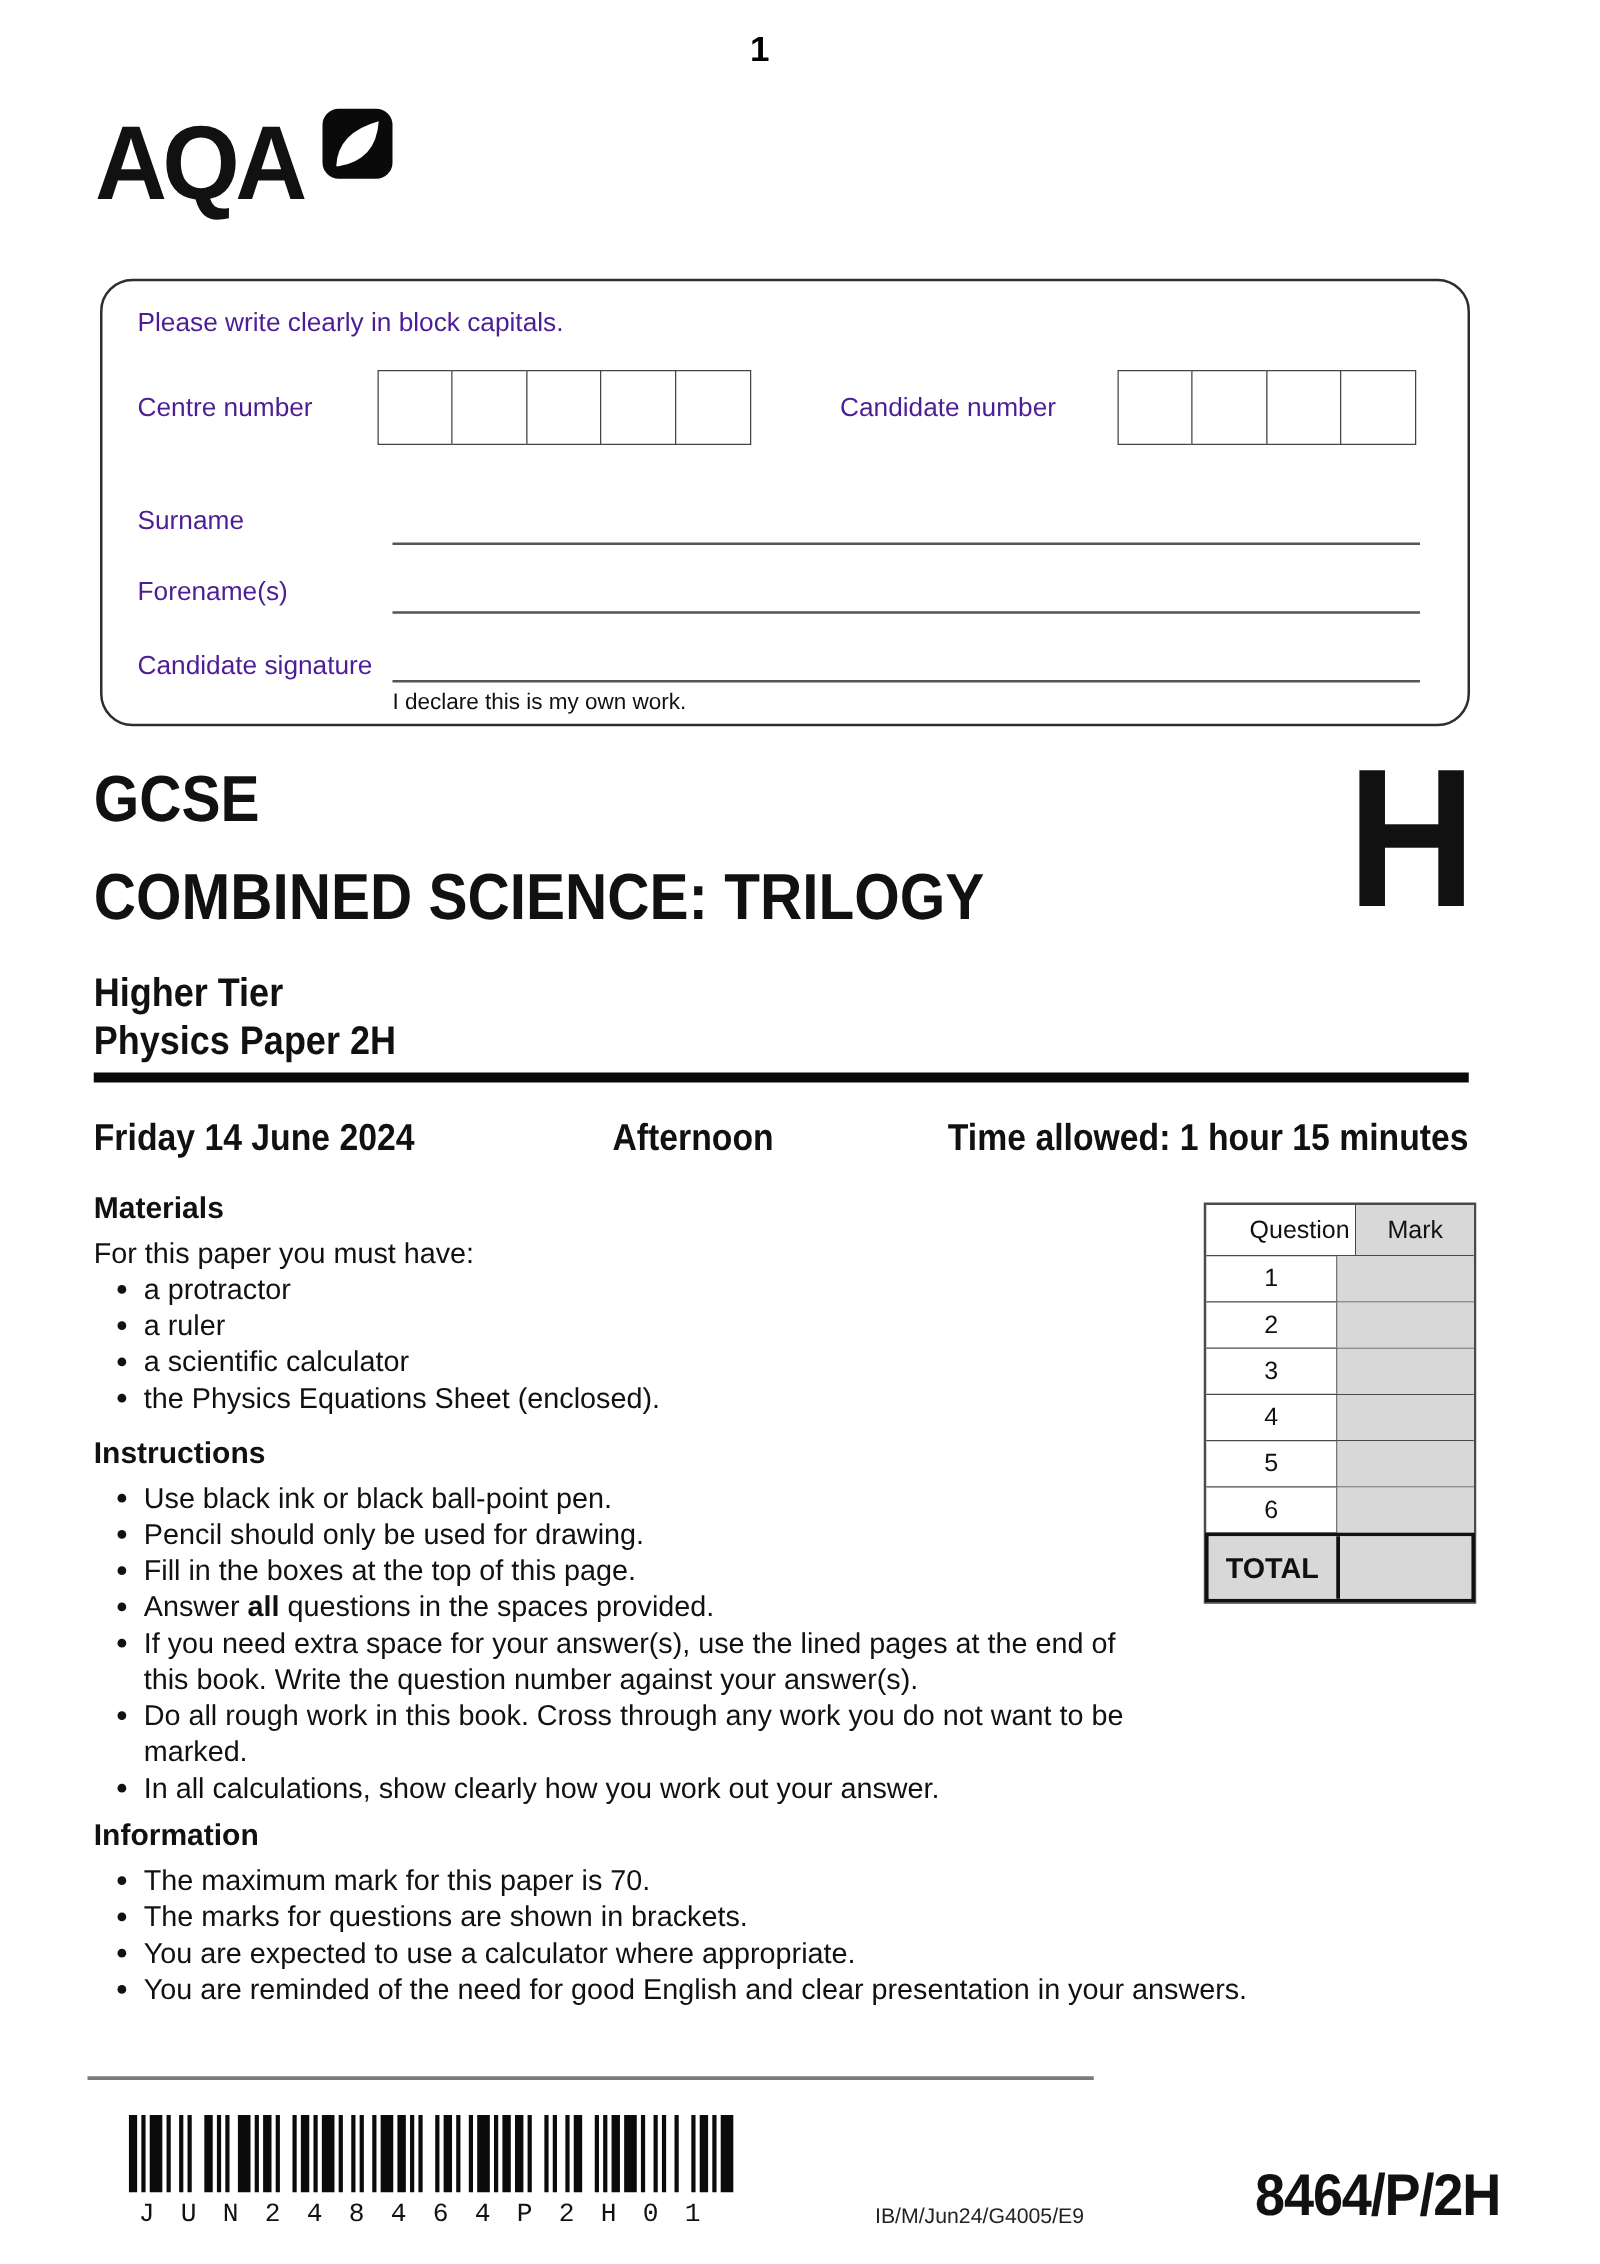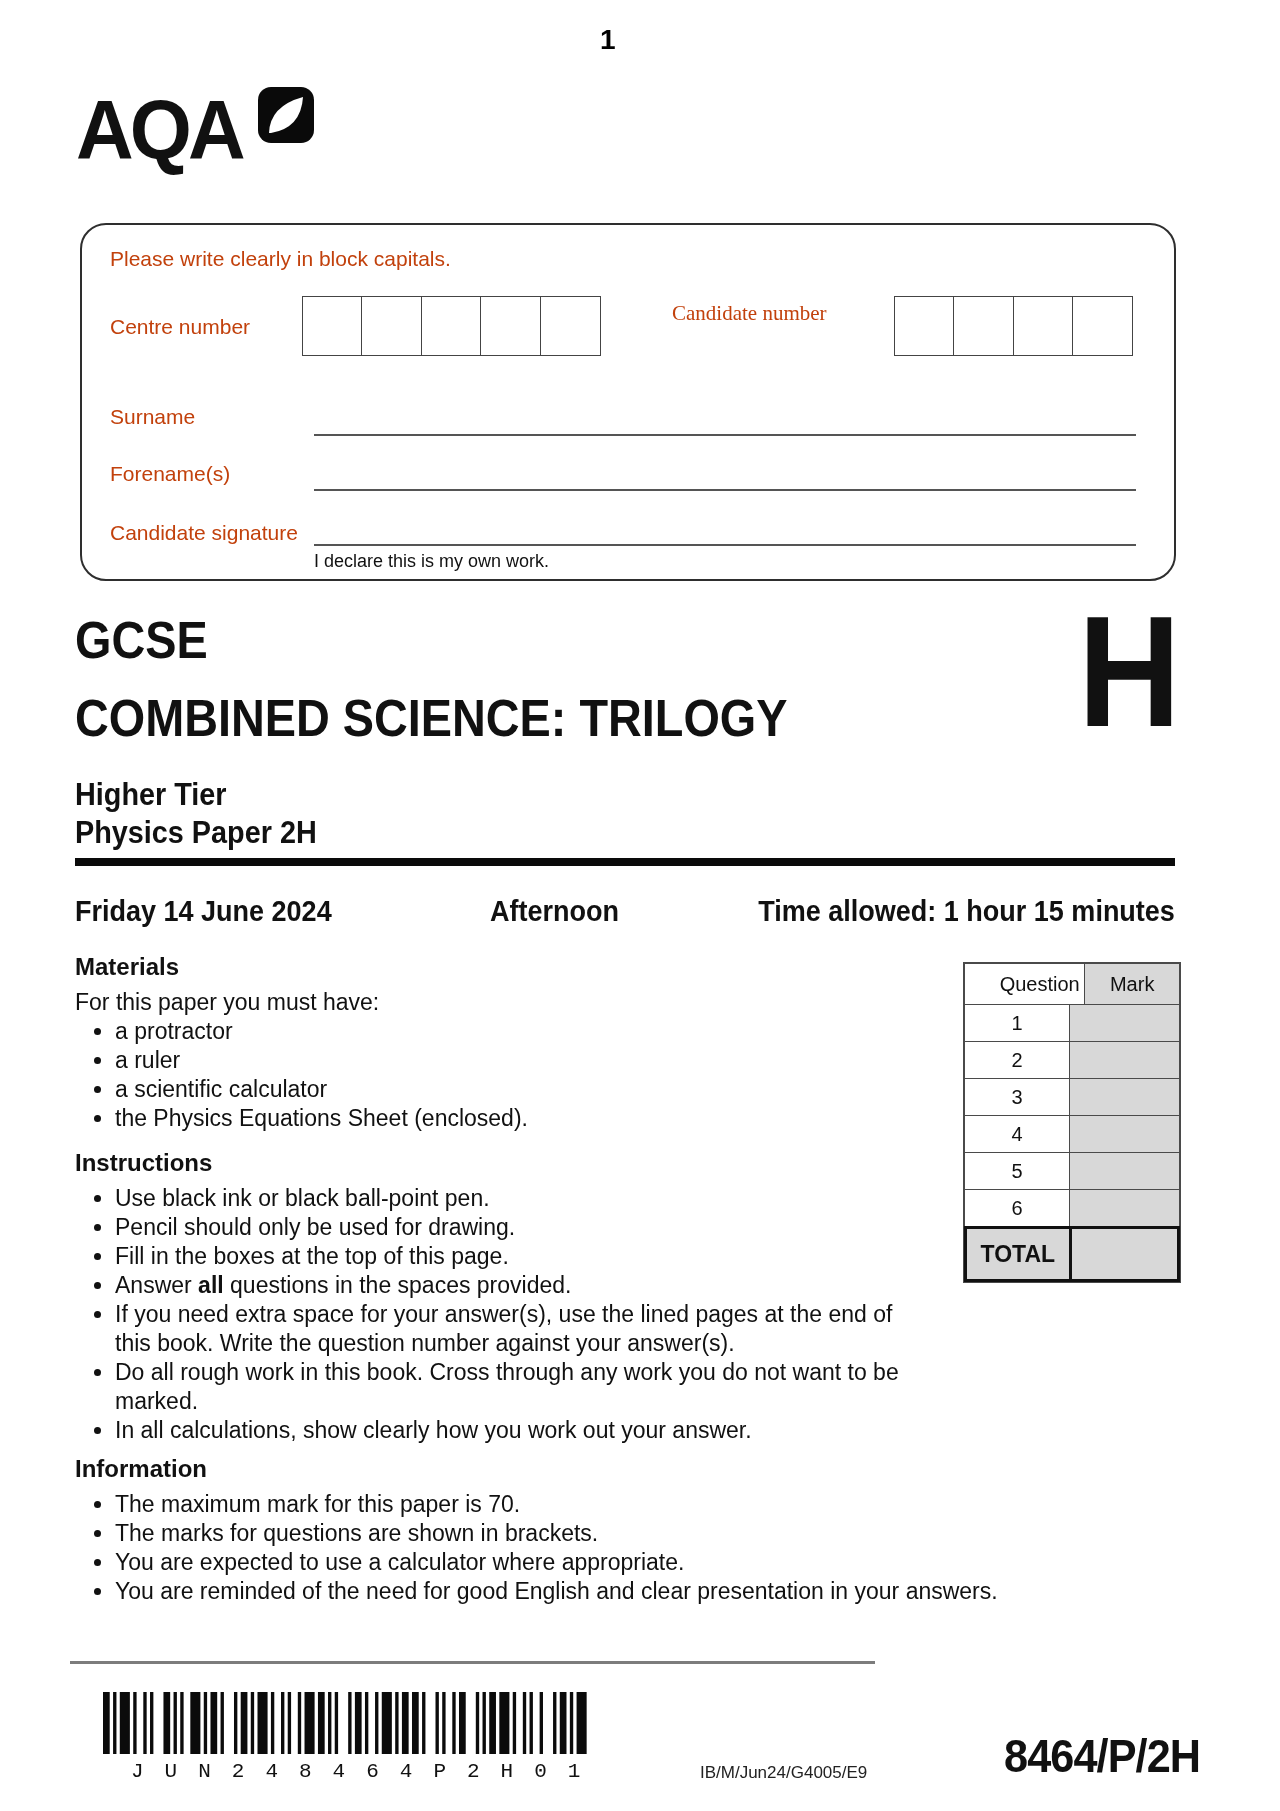--- a/index.html
+++ b/index.html
@@ -12,21 +12,21 @@
   .pagenum{top:24px;left:600px;font-size:28px;font-weight:bold;color:#000;}
 
   
   .logo{top:84px;left:76px;display:flex;align-items:flex-start;}
   .logo-text{font-size:84px;font-weight:bold;letter-spacing:-4px;line-height:92px;
              transform:scaleX(.95);transform-origin:left top;}
   .logo-mark{margin-left:6px;margin-top:2px;}
 
   
   .cand-box{top:223px;left:80px;width:1092px;height:354px;border:2px solid #2e2e2e;border-radius:26px;}
-  .cand-box .lbl{position:absolute;font-size:21px;color:#c2410c;}
+  .cand-box .lbl{position:absolute;font-size:21px;color:#4c1d95;}
   .boxes{position:absolute;display:flex;}
   .boxes .cell{width:59px;height:58px;border:1.6px solid #444;margin-left:-1.6px;background:#fff;}
   .boxes .cell:first-child{margin-left:0;}
   .wline{position:absolute;border-bottom:2px solid #555;height:0;}
   .declare{position:absolute;font-size:18px;}
 
   
   .display{font-weight:bold;transform-origin:left center;transform:scaleX(.9);white-space:nowrap;}
   .t-gcse{top:612px;left:75px;font-size:52px;line-height:56px;}
   .t-subject{top:690px;left:75px;font-size:52px;line-height:56px;}
@@ -64,21 +64,21 @@
   .et-head{height:40px;border-bottom:1.6px solid #4a4a4a;padding-left:30px;}
   .et-head .et-c2{display:flex;align-items:center;justify-content:center;background:var(--tgray);}
   .et-row{height:36px;border-bottom:1.6px solid #4a4a4a;}
   .et-total{display:flex;height:50px;border:3px solid #111;margin:-1px;background:var(--tgray);}
   .et-total .et-c1{font-weight:bold;font-size:23px;background:var(--tgray);border-right:3px solid #111;}
 
   
   .gray-rule{top:1661px;left:70px;width:805px;height:3px;background:#7c7c7c;}
   .barcode{top:1692px;left:103px;width:487px;}
   .barcode-text{font-family:"Liberation Mono", monospace;font-size:21px;letter-spacing:21px;
-                margin-top:2px;white-space:nowrap;padding-left:8px;margin-left:20px;}
+                margin-top:2px;white-space:nowrap;padding-left:8px;}
   .refcode{top:1763px;left:700px;font-size:17px;color:#222;}
   .papercode{top:1728px;right:80px;font-size:47px;font-weight:bold;letter-spacing:-1px;
              transform:scaleX(.92);transform-origin:right center;}
 </style>
 </head>
 <body>
 
 <div class="page">
 
   <div class="abs pagenum">1</div>
@@ -98,21 +98,21 @@
 
     <div class="lbl" style="left:28px;top:90px;">Centre number</div>
     <div class="boxes" style="left:220px;top:71px;">
         <div class="cell"></div>
         <div class="cell"></div>
         <div class="cell"></div>
         <div class="cell"></div>
         <div class="cell"></div>
       </div>
 
-    <div class="lbl" style="left:590px;top:76px;font-family:Liberation Serif, serif;">Candidate number</div>
+    <div class="lbl" style="left:590px;top:90px;">Candidate number</div>
     <div class="boxes" style="left:812px;top:71px;">
         <div class="cell"></div>
         <div class="cell"></div>
         <div class="cell"></div>
         <div class="cell"></div>
       </div>
 
     <div class="lbl" style="left:28px;top:180px;">Surname</div>
     <div class="wline" style="left:232px;top:209px;width:822px;"></div>
 

